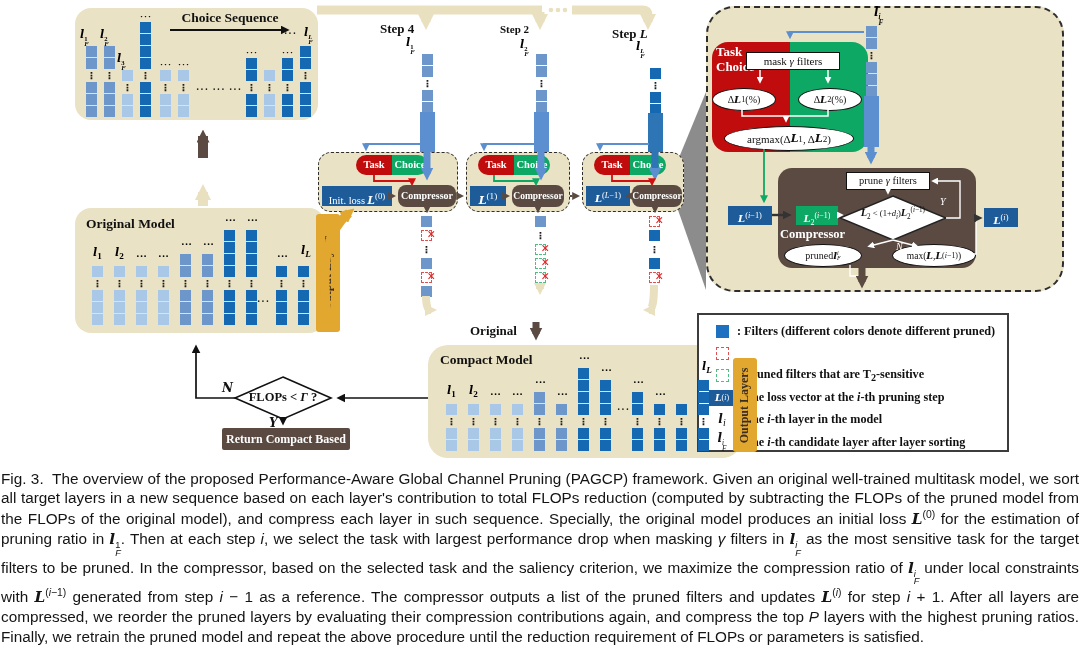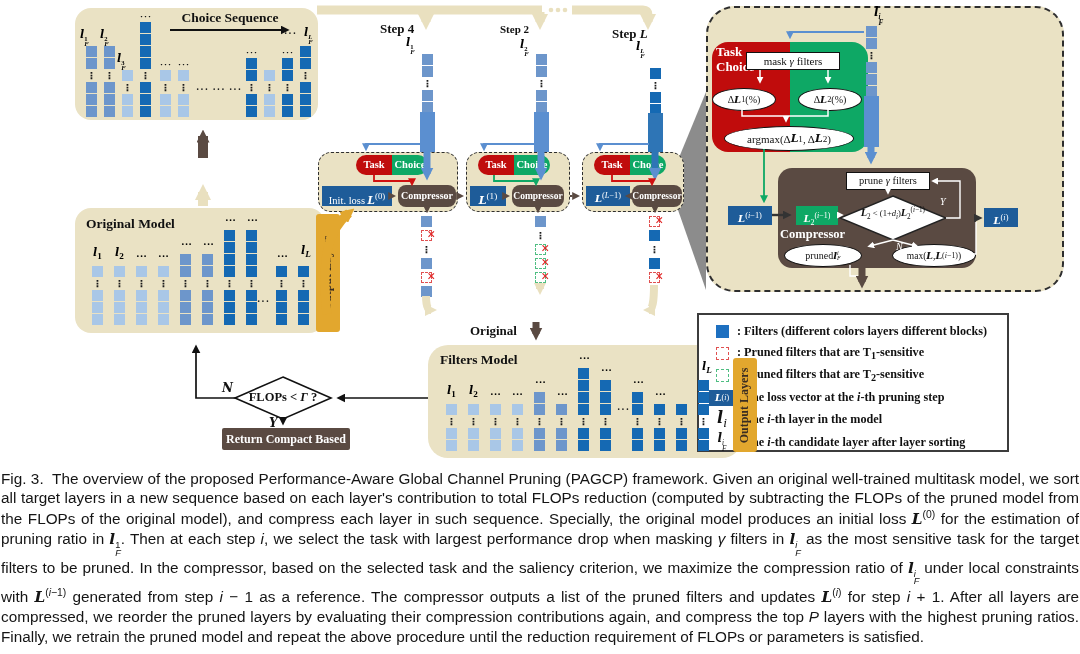--- a/index.html
+++ b/index.html
@@ -78,21 +78,21 @@
 
   <div class="abs z1" style="left:594px;top:155px;width:72px;height:20px;display:flex;">
     <div class="taskhalf" style="width:36px;background:#C00C0C;border-radius:10px 0 0 10px;font-size:10.5px;line-height:20px;"><span>Task</span></div>
     <div class="taskhalf" style="width:36px;background:#0EA865;border-radius:0 10px 10px 0;font-size:10.5px;line-height:20px;"><span>Choice</span></div>
   </div>
   <div class="abs z1 bluebox" style="left:586px;top:186px;width:44px;height:20px;line-height:20px;font-size:10px;"><span class="cal">L</span><sup>(<i>L</i>−1)</sup></div>
   <div class="abs z1 pill" style="left:632px;top:185px;width:50px;height:22px;line-height:22px;font-size:9.5px;border-radius:8px;"><span>Compressor</span></div>
 
   <div class="abs z1 b" style="left:470px;top:323px;font-size:13px;">Original</div>
   <div class="abs z1 tanbox" style="left:428px;top:345px;width:314px;height:113px;border-radius:20px;"></div>
-  <div class="abs z1 b" style="left:440px;top:352px;font-size:13.5px;">Filters Model</div>
+  <div class="abs z1 b" style="left:440px;top:352px;font-size:13.5px;">Compact Model</div>
   <div class="abs z2 banner" style="left:733px;top:358px;width:24px;height:94px;">
       <span>Output Layers</span>
     </div>
 
   <div class="abs z1" style="left:706px;top:6px;width:358px;height:286px;background:#EAE2C4;border:2px dashed #2e2e2e;border-radius:28px;box-sizing:border-box;"></div>
   <div class="abs z1" style="left:712px;top:42px;width:78px;height:110px;background:#C00C0C;border-radius:16px 0 0 16px;"></div>
   <div class="abs z1" style="left:790px;top:42px;width:78px;height:110px;background:#0EA865;border-radius:0 16px 16px 0;"></div>
   <div class="abs z1" style="left:716px;top:45px;color:#fff;font-weight:bold;font-size:13px;line-height:1.12;">
     <span style="display:block">Task</span>
     <span style="display:block">Choice</span>
@@ -112,46 +112,45 @@
   <div class="abs z1 ell" style="left:892px;top:244px;width:82px;height:21px;font-size:9.5px;">max(<span class="cal">L</span>, <span class="cal">L</span><sup>(<i>i</i>−1)</sup>)</div>
   <div class="abs z1" style="left:780px;top:227px;color:#fff;font-weight:bold;font-size:12.5px;">Compressor</div>
   <div class="abs z1 bluebox" style="left:728px;top:206px;width:44px;height:19px;line-height:19px;font-size:10px;"><span class="cal">L</span><sup>(<i>i</i>−1)</sup></div>
   <div class="abs z1 bluebox" style="left:984px;top:208px;width:34px;height:19px;line-height:19px;font-size:10px;"><span class="cal">L</span><sup>(<i>i</i>)</sup></div>
 
   <div class="abs z1" id="legend" style="left:697px;top:313px;width:312px;height:139px;background:#fff;border:2.2px solid #3c3c3c;box-sizing:border-box;">
       <div style="display: flex; align-items: center; height: 22.2px; padding: 0px 8px; margin-top: 5px;">
         <span style="display: inline-flex; align-items: center; justify-content: center; width: 30px; flex: 0 0 30px;">
           <span style="width:13px;height:13px;background:#1E70C0;display:inline-block"></span>
         </span>
-        <span style="font: bold 12.2px &quot;Liberation Serif&quot;, serif; color: rgb(16, 16, 16); white-space: nowrap;">: Filters (different colors layers different blocks)</span>
+        <span style="font: bold 12.2px &quot;Liberation Serif&quot;, serif; color: rgb(16, 16, 16); white-space: nowrap;">: Filters (different colors denote different pruned)</span>
       </div>
       <div style="display: flex; align-items: center; height: 22.2px; padding: 0px 8px; margin-top: 0px;">
         <span style="display: inline-flex; align-items: center; justify-content: center; width: 30px; flex: 0 0 30px;">
           <span style="width:13px;height:13px;border:1.7px dashed #E05050;display:inline-block;box-sizing:border-box"></span>
         </span>
-        <span style="font: bold 12.2px &quot;Liberation Serif&quot;, serif; color: rgb(16, 16, 16); white-space: nowrap;">: Pruned filters that are T<sub>1</sub>-sensitive</span>
       </div>
       <div style="display: flex; align-items: center; height: 22.2px; padding: 0px 8px; margin-top: 0px;">
         <span style="display: inline-flex; align-items: center; justify-content: center; width: 30px; flex: 0 0 30px;">
           <span style="width:13px;height:13px;border:1.7px dashed #4FBE82;display:inline-block;box-sizing:border-box"></span>
         </span>
         <span style="font: bold 12.2px &quot;Liberation Serif&quot;, serif; color: rgb(16, 16, 16); white-space: nowrap;">: Pruned filters that are T<sub>2</sub>-sensitive</span>
       </div>
       <div style="display: flex; align-items: center; height: 22.2px; padding: 0px 8px; margin-top: 0px;">
         <span style="display: inline-flex; align-items: center; justify-content: center; width: 30px; flex: 0 0 30px;">
           <span style="width:26px;height:16px;background:#1E5C99;color:#fff;font-size:9.5px;display:inline-flex;align-items:center;justify-content:center">
             <span class="cal">L</span>
             <sup>(<i>i</i>)</sup>
           </span>
         </span>
         <span style="font: bold 12.2px &quot;Liberation Serif&quot;, serif; color: rgb(16, 16, 16); white-space: nowrap;">: The loss vector at the <i>i</i>-th pruning step</span>
       </div>
       <div style="display: flex; align-items: center; height: 22.2px; padding: 0px 8px; margin-top: 0px;">
         <span style="display: inline-flex; align-items: center; justify-content: center; width: 30px; flex: 0 0 30px;">
-          <span style="font-size:16px"><span class="m">l</span><sub><i>i</i></sub></span>
+          <span style="font-size:12px"><span class="m">l</span><sub><i>i</i></sub></span>
         </span>
         <span style="font: bold 12.2px &quot;Liberation Serif&quot;, serif; color: rgb(16, 16, 16); white-space: nowrap;">: The <i>i</i>-th layer in the model</span>
       </div>
       <div style="display: flex; align-items: center; height: 22.2px; padding: 0px 8px; margin-top: 0px;">
         <span style="display: inline-flex; align-items: center; justify-content: center; width: 30px; flex: 0 0 30px;">
           <span style="font-size:12px"><span class="m">l</span><span class="st">
               <span><i>i</i></span>
               <span><i>F</i></span>
             </span></span>
         </span>

